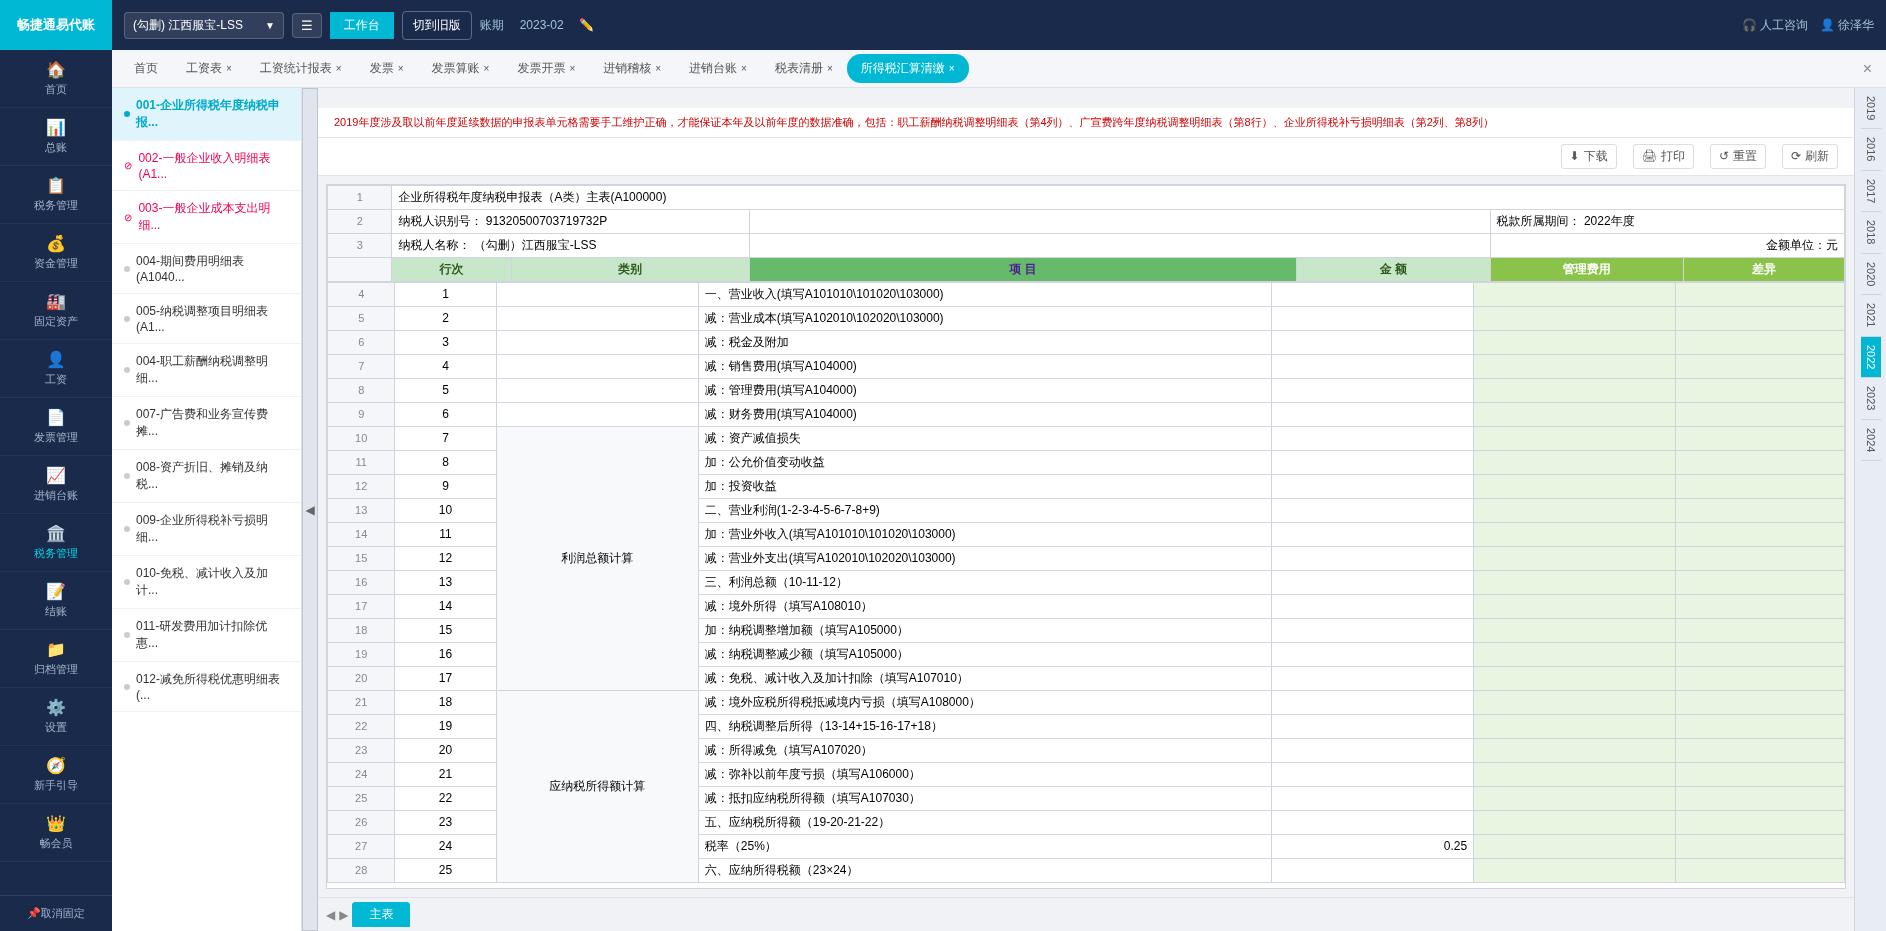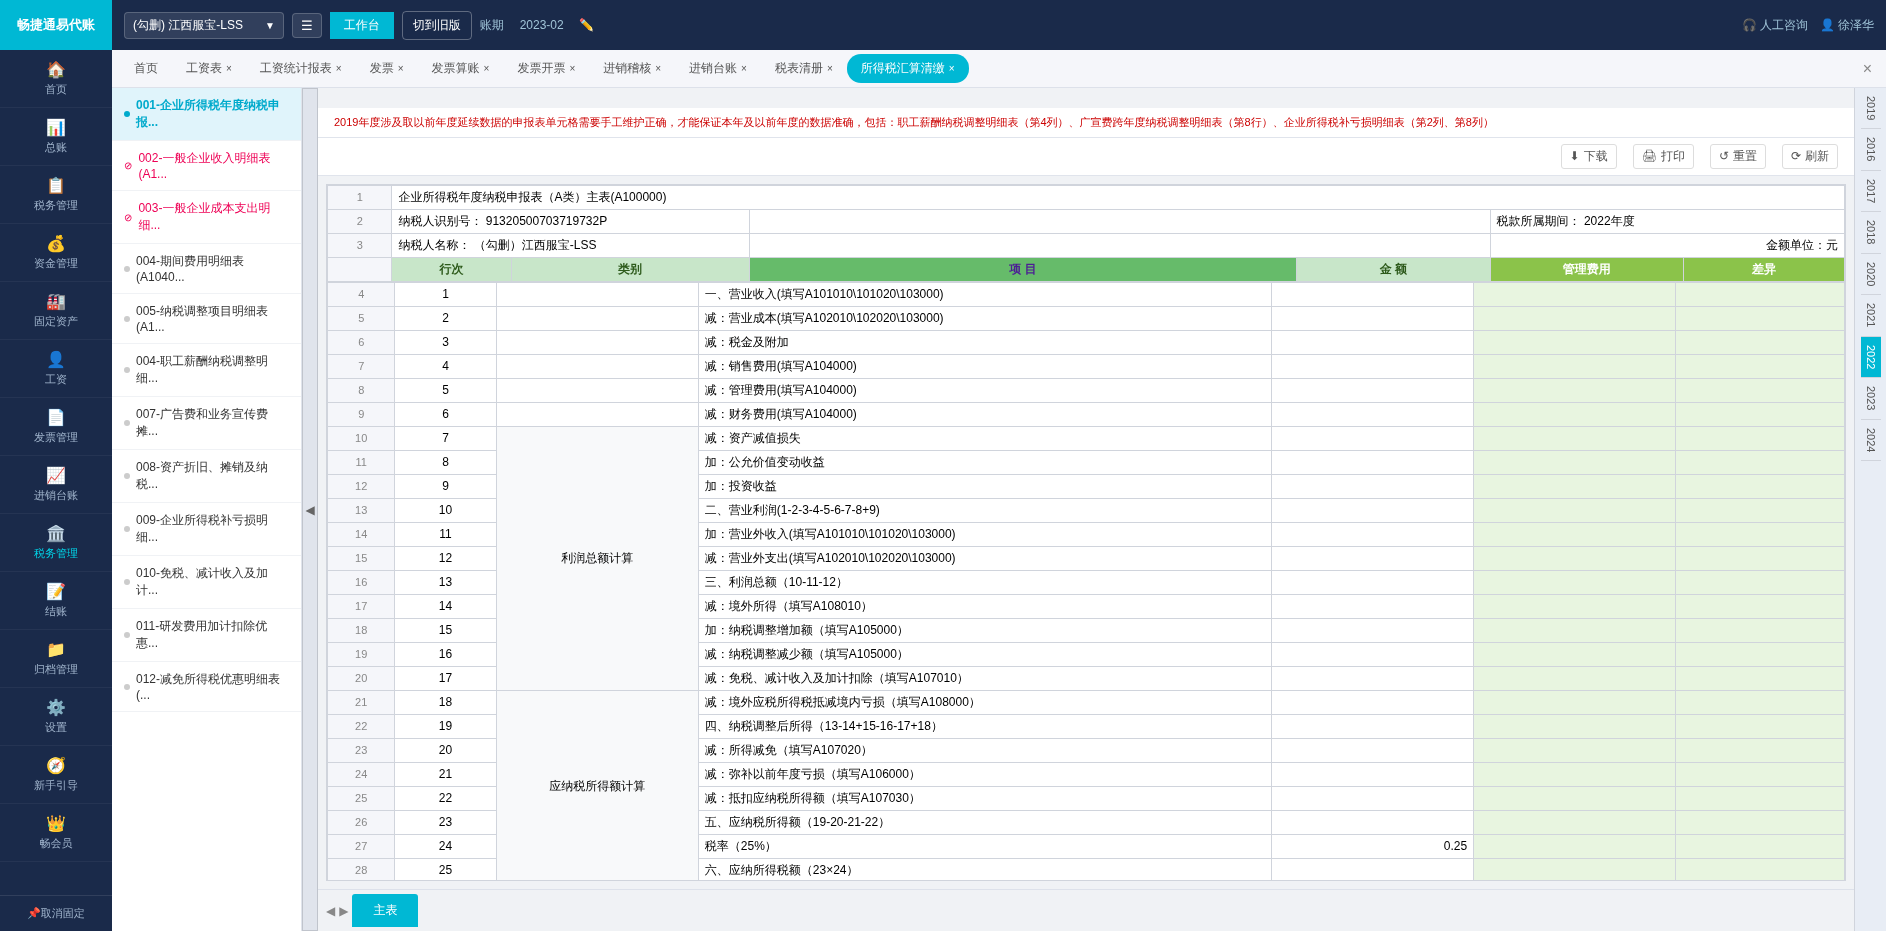--- a/index.html
+++ b/index.html
@@ -69,21 +69,21 @@
     .cell-D { width: 120px; text-align: right; }
     .cell-E { width: 120px; text-align: right; background: #e8f5e0; }
     .cell-F { width: 100px; text-align: right; background: #e8f5e0; }
 
     .header-row th { background: #c8e6c9; color: #2d5a1b; font-weight: bold; text-align: center; }
     .header-row .col-c { background: #66bb6a; color: #4c1d95; }
     .header-row .col-e { background: #8bc34a; color: white; }
     .header-row .col-f { background: #8bc34a; color: white; }
 
     .bottom-tabs { background: #f0f2f5; border-top: 1px solid #dde1ea; padding: 4px 8px; display: flex; align-items: center; gap: 4px; flex-shrink: 0; }
-    .sheet-tab { padding: 3px 16px; background: white; border: 5px solid #14532d; border-radius: 3px 3px 0 0; font-size: 12px; cursor: pointer; }
+    .sheet-tab { padding: 3px 16px; background: white; border: 1px solid #14532d; border-radius: 3px 3px 0 0; font-size: 12px; cursor: pointer; }
     .sheet-tab.active { background: #00b8d4; color: white; border-color: #00b8d4; }
 
     
     .right-panel { width: 32px; background: #e8edf5; border-left: 1px solid #d0d4dc; display: flex; flex-direction: column; align-items: center; flex-shrink: 0; }
     .year-item { writing-mode: vertical-rl; text-orientation: mixed; font-size: 11px; padding: 8px 4px; color: #555; cursor: pointer; border-bottom: 1px solid #d0d4dc; }
     .year-item.active { background: #00b8d4; color: white; }
 
     
     .collapse-btn { width: 16px; background: #e0e4ec; border: 1px solid #c0c4cc; cursor: pointer; display: flex; align-items: center; justify-content: center; color: #666; font-size: 12px; flex-shrink: 0; writing-mode: vertical-rl; }
   </style>

